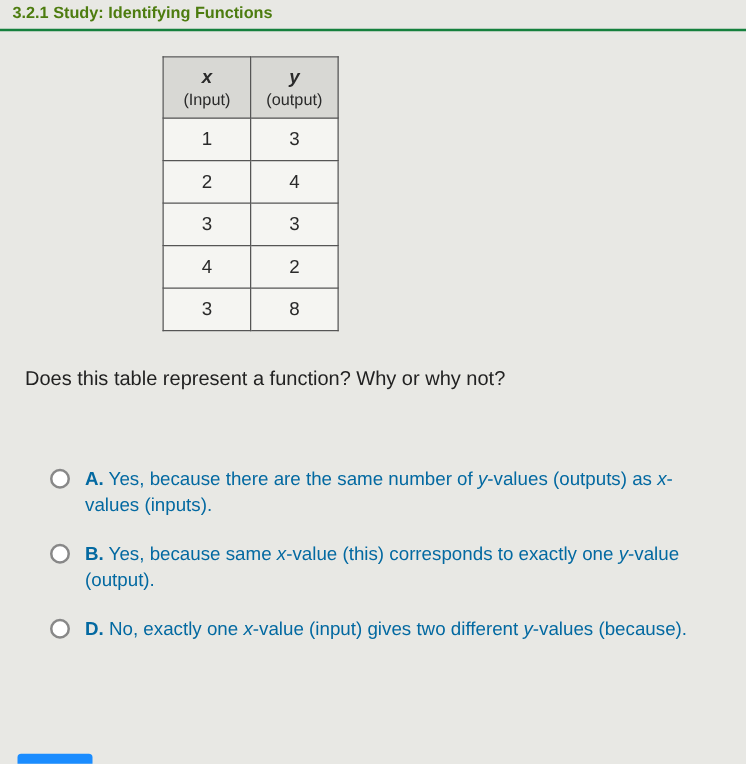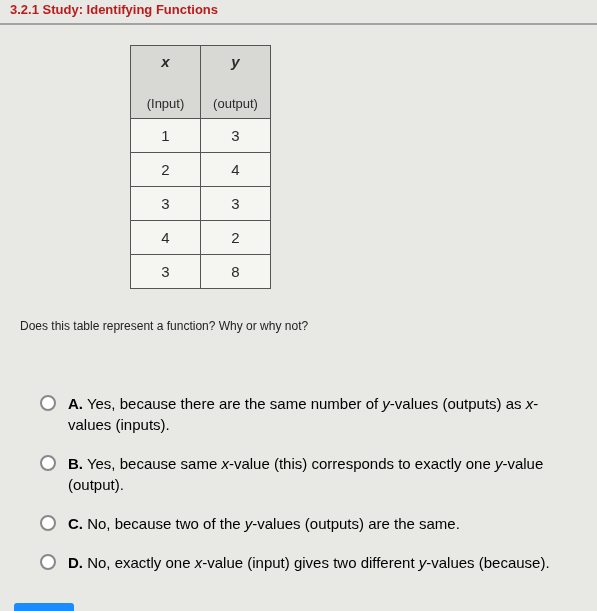--- a/index.html
+++ b/index.html
@@ -12,22 +12,22 @@
       background: #e8e8e4;
       width: 597px;
       height: 611px;
       overflow: hidden;
       color: #2a2a2a;
     }
     .header {
       padding: 2px 10px 6px 10px;
       font-size: 13px;
       font-weight: bold;
-      color: #b91c1c;
-      border-bottom: 2px solid #a3a3a3;
+      color: #4d7c0f;
+      border-bottom: 2px solid #15803d;
       filter: blur(0.5px);
     }
     .content {
       padding: 20px;
     }
     .table-wrap {
       display: flex;
       justify-content: flex-start;
       margin-left: 110px;
       margin-bottom: 30px;
@@ -48,24 +48,23 @@
       font-weight: bold;
       font-style: italic;
       line-height: 1.3;
       padding: 6px 4px;
     }
     th .sub {
       font-style: normal;
       font-weight: normal;
       font-size: 13px;
       display: block;
-      margin-top: 24px;
     }
     .question {
-      font-size: 12px;
+      font-size: 16px;
       color: #222;
       margin-bottom: 60px;
     }
     .options {
       margin-left: 20px;
     }
     .option {
       display: flex;
       align-items: flex-start;
       gap: 12px;
@@ -77,21 +76,21 @@
       height: 16px;
       border: 2px solid #888;
       border-radius: 50%;
       flex-shrink: 0;
       margin-top: 2px;
       background: #fff;
     }
     .option-text {
       font-size: 15px;
       line-height: 1.4;
-      color: #000000;
+      color: #0369a1;
       max-width: 510px;
     }
     .option-text .letter {
       font-weight: bold;
     }
     .option-text .ital {
       font-style: italic;
     }
     .btn-hint {
       position: absolute;
@@ -160,26 +159,20 @@
       </div>
     </div>
 
     <div class="option">
       <div class="radio"></div>
       <div class="option-text">
         <span class="letter">B.</span><span> Yes, because same </span><span class="ital">x</span><span>-value (this) corresponds to exactly one </span><span class="ital">y</span><span>-value (output).</span>
       </div>
     </div>
 
-    <div class="option">
-      <div class="radio"></div>
-      <div class="option-text">
-        <span class="letter">C.</span><span> No, because two of the </span><span class="ital">y</span><span>-values (outputs) are the same.</span><span class="ital"></span><span></span>
-      </div>
-    </div>
 
     <div class="option">
       <div class="radio"></div>
       <div class="option-text">
         <span class="letter">D.</span><span> No, exactly one </span><span class="ital">x</span><span>-value (input) gives two different </span><span class="ital">y</span><span>-values (because).</span>
       </div>
     </div>
 
   </div>
 </div>

